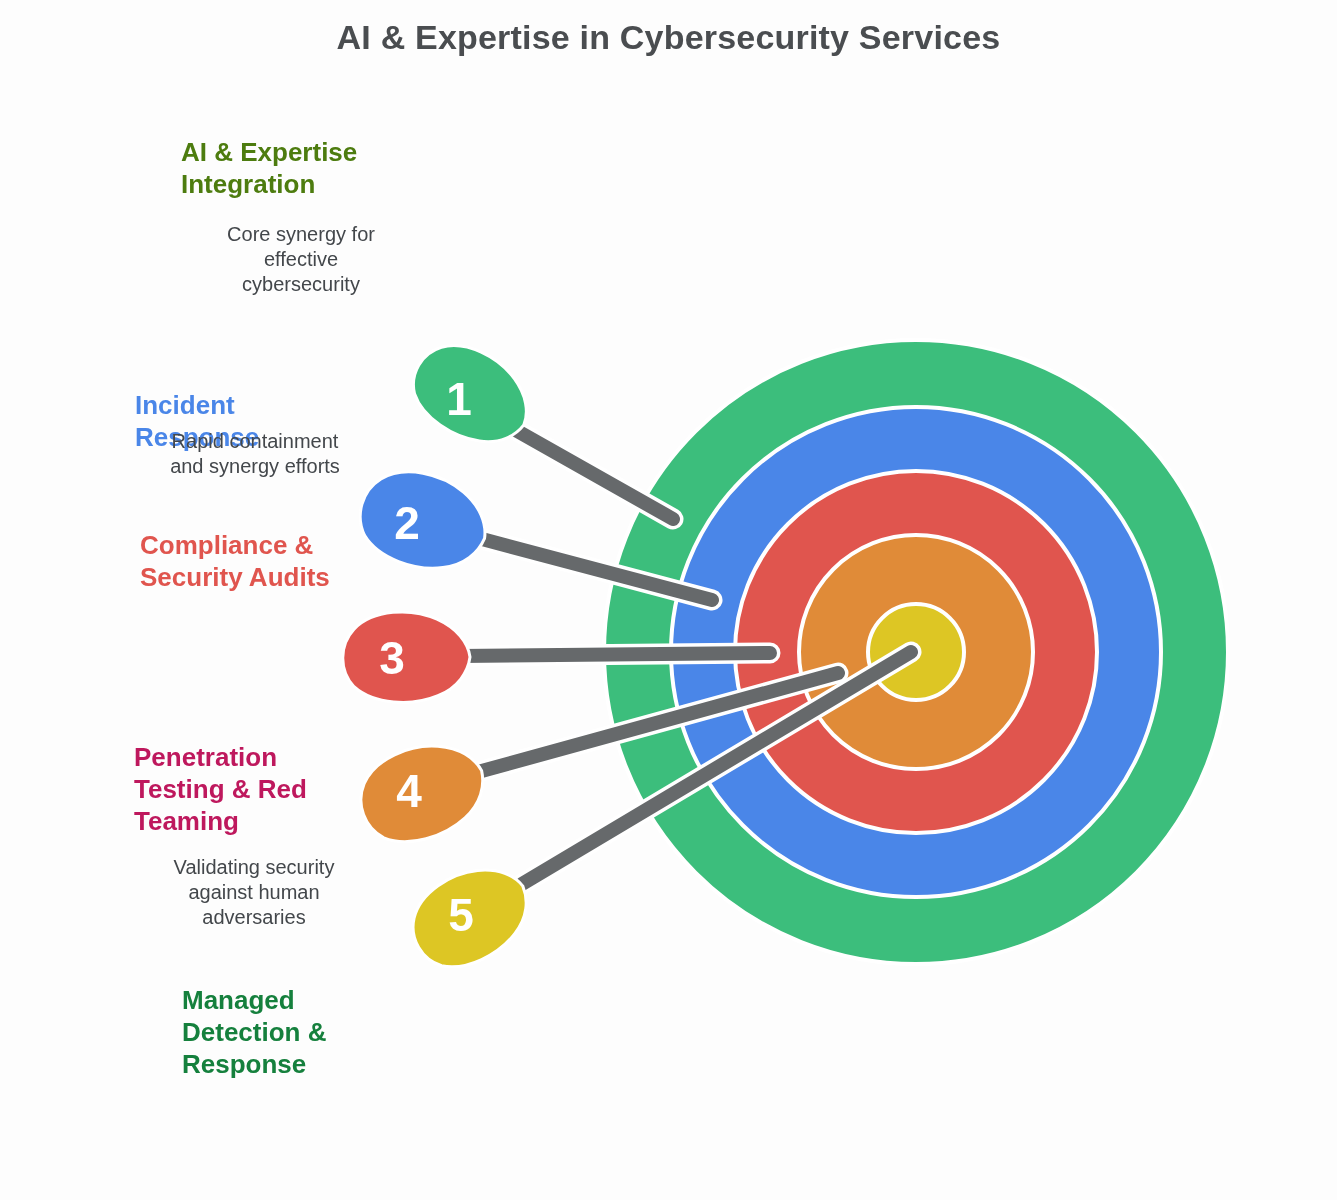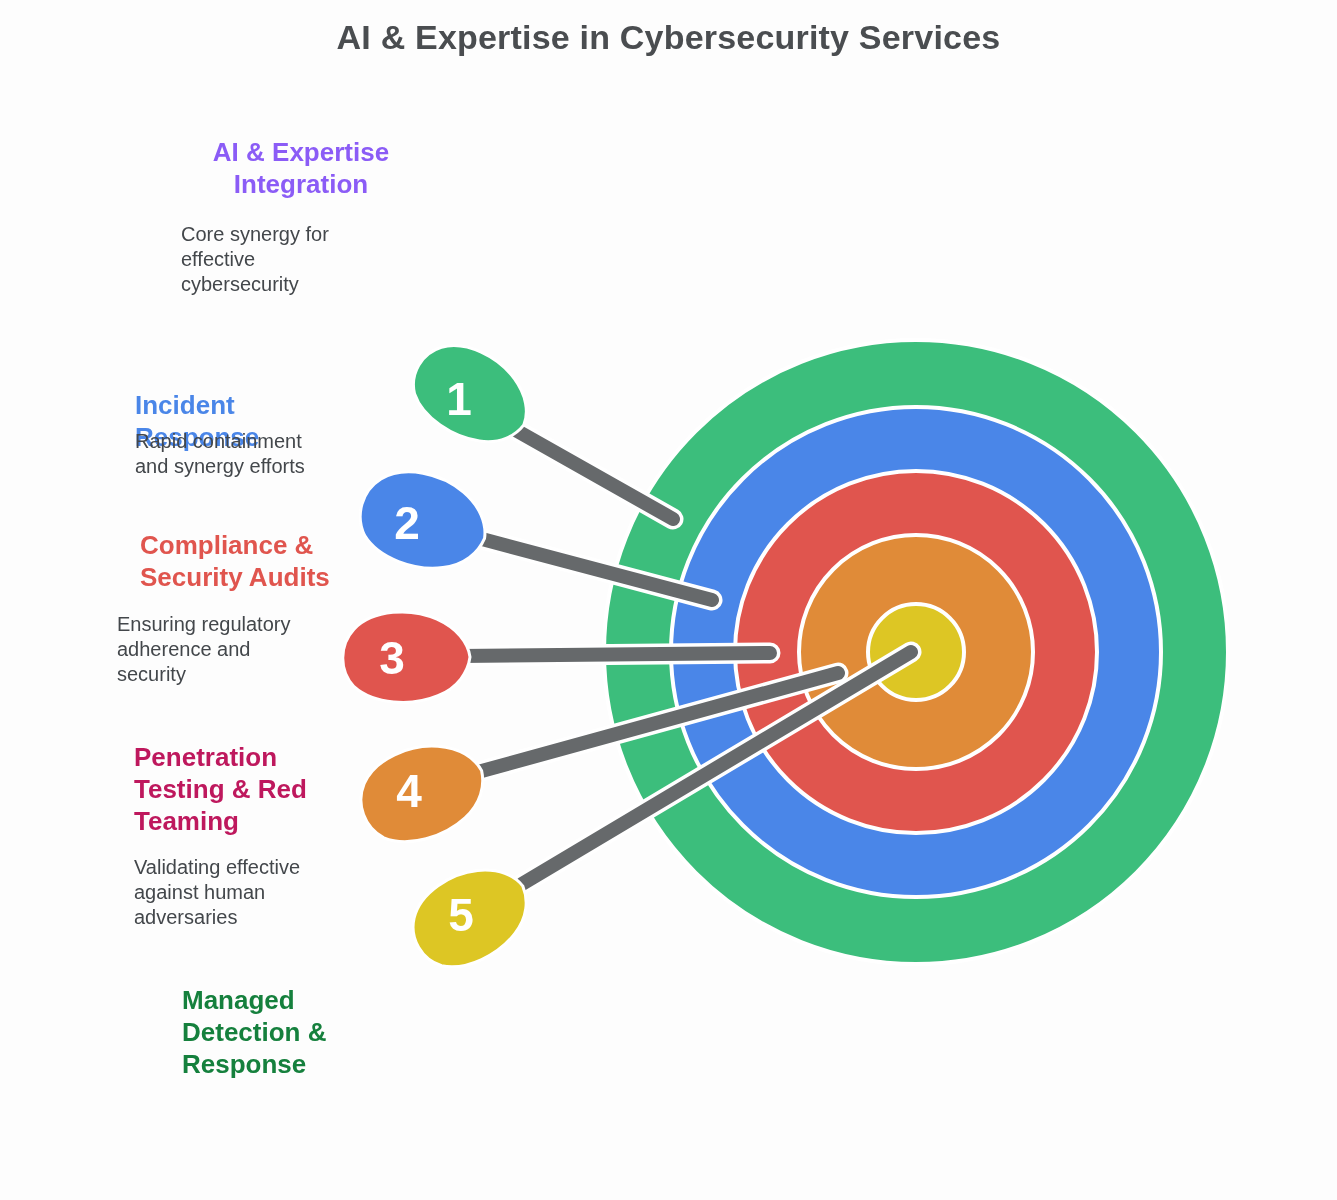--- a/index.html
+++ b/index.html
@@ -43,20 +43,21 @@
     white-space: pre-line;
   }
   .item-desc {
     position: absolute;
     width: 240px;
     font-size: 20px;
     line-height: 25px;
     font-weight: 400;
     color: #43474b;
     white-space: pre-line;
+    text-align: center;
   }
   .marker-number {
     font-size: 46px;
     font-weight: 700;
   }
 </style>
 </head>
 <body>
 
 <div class="canvas">
@@ -98,48 +99,45 @@
     <g text-anchor="middle" class="marker-number">
       <text x="459" y="415" class="marker-number" fill="#ffffff">1</text>
       <text x="407" y="539" class="marker-number" fill="#ffffff">2</text>
       <text x="392" y="674" class="marker-number" fill="#ffffff">3</text>
       <text x="409" y="807" class="marker-number" fill="#ffffff">4</text>
       <text x="461" y="931" class="marker-number" fill="#ffffff">5</text>
     </g>
   </svg>
 
   <div class="item-block" style="left:181px; top:136px;">
-    <div class="item-label" style="color: #8b5cf6; text-align: center;">AI &amp; Expertise
+    <div class="item-label" style="color: #4d7c0f;">AI &amp; Expertise
 Integration</div>
   </div>
   <div class="item-desc" style="left:181px; top:222px;">Core synergy for
 effective
 cybersecurity</div>
 
   <div class="item-block" style="left:135px; top:349px;margin-top:40px;">
     <div class="item-label" style="color: rgb(74, 134, 232);">Incident
 Response</div>
   </div>
   <div class="item-desc" style="left:135px; top:429px;">Rapid containment
 and synergy efforts</div>
 
   <div class="item-block" style="left:117px; top:529px;margin-left:23px;">
     <div class="item-label" style="color: rgb(224, 85, 78);">Compliance &amp;
 Security Audits</div>
   </div>
-  <div class="item-desc" style="left:117px; top:612px;">Ensuring regulatory
-adherence and
-security</div>
 
   <div class="item-block" style="left:134px; top:741px;">
     <div class="item-label" style="color: #be185d;">Penetration
 Testing &amp; Red
 Teaming</div>
   </div>
-  <div class="item-desc" style="left:134px; top:855px;">Validating effective
+  <div class="item-desc" style="left:134px; top:855px;">Validating security
 against human
 adversaries</div>
 
   <div class="item-block" style="left:182px; top:984px;">
     <div class="item-label" style="color: #15803d;">Managed
 Detection &amp;
 Response</div>
   </div>
 
 </div>

